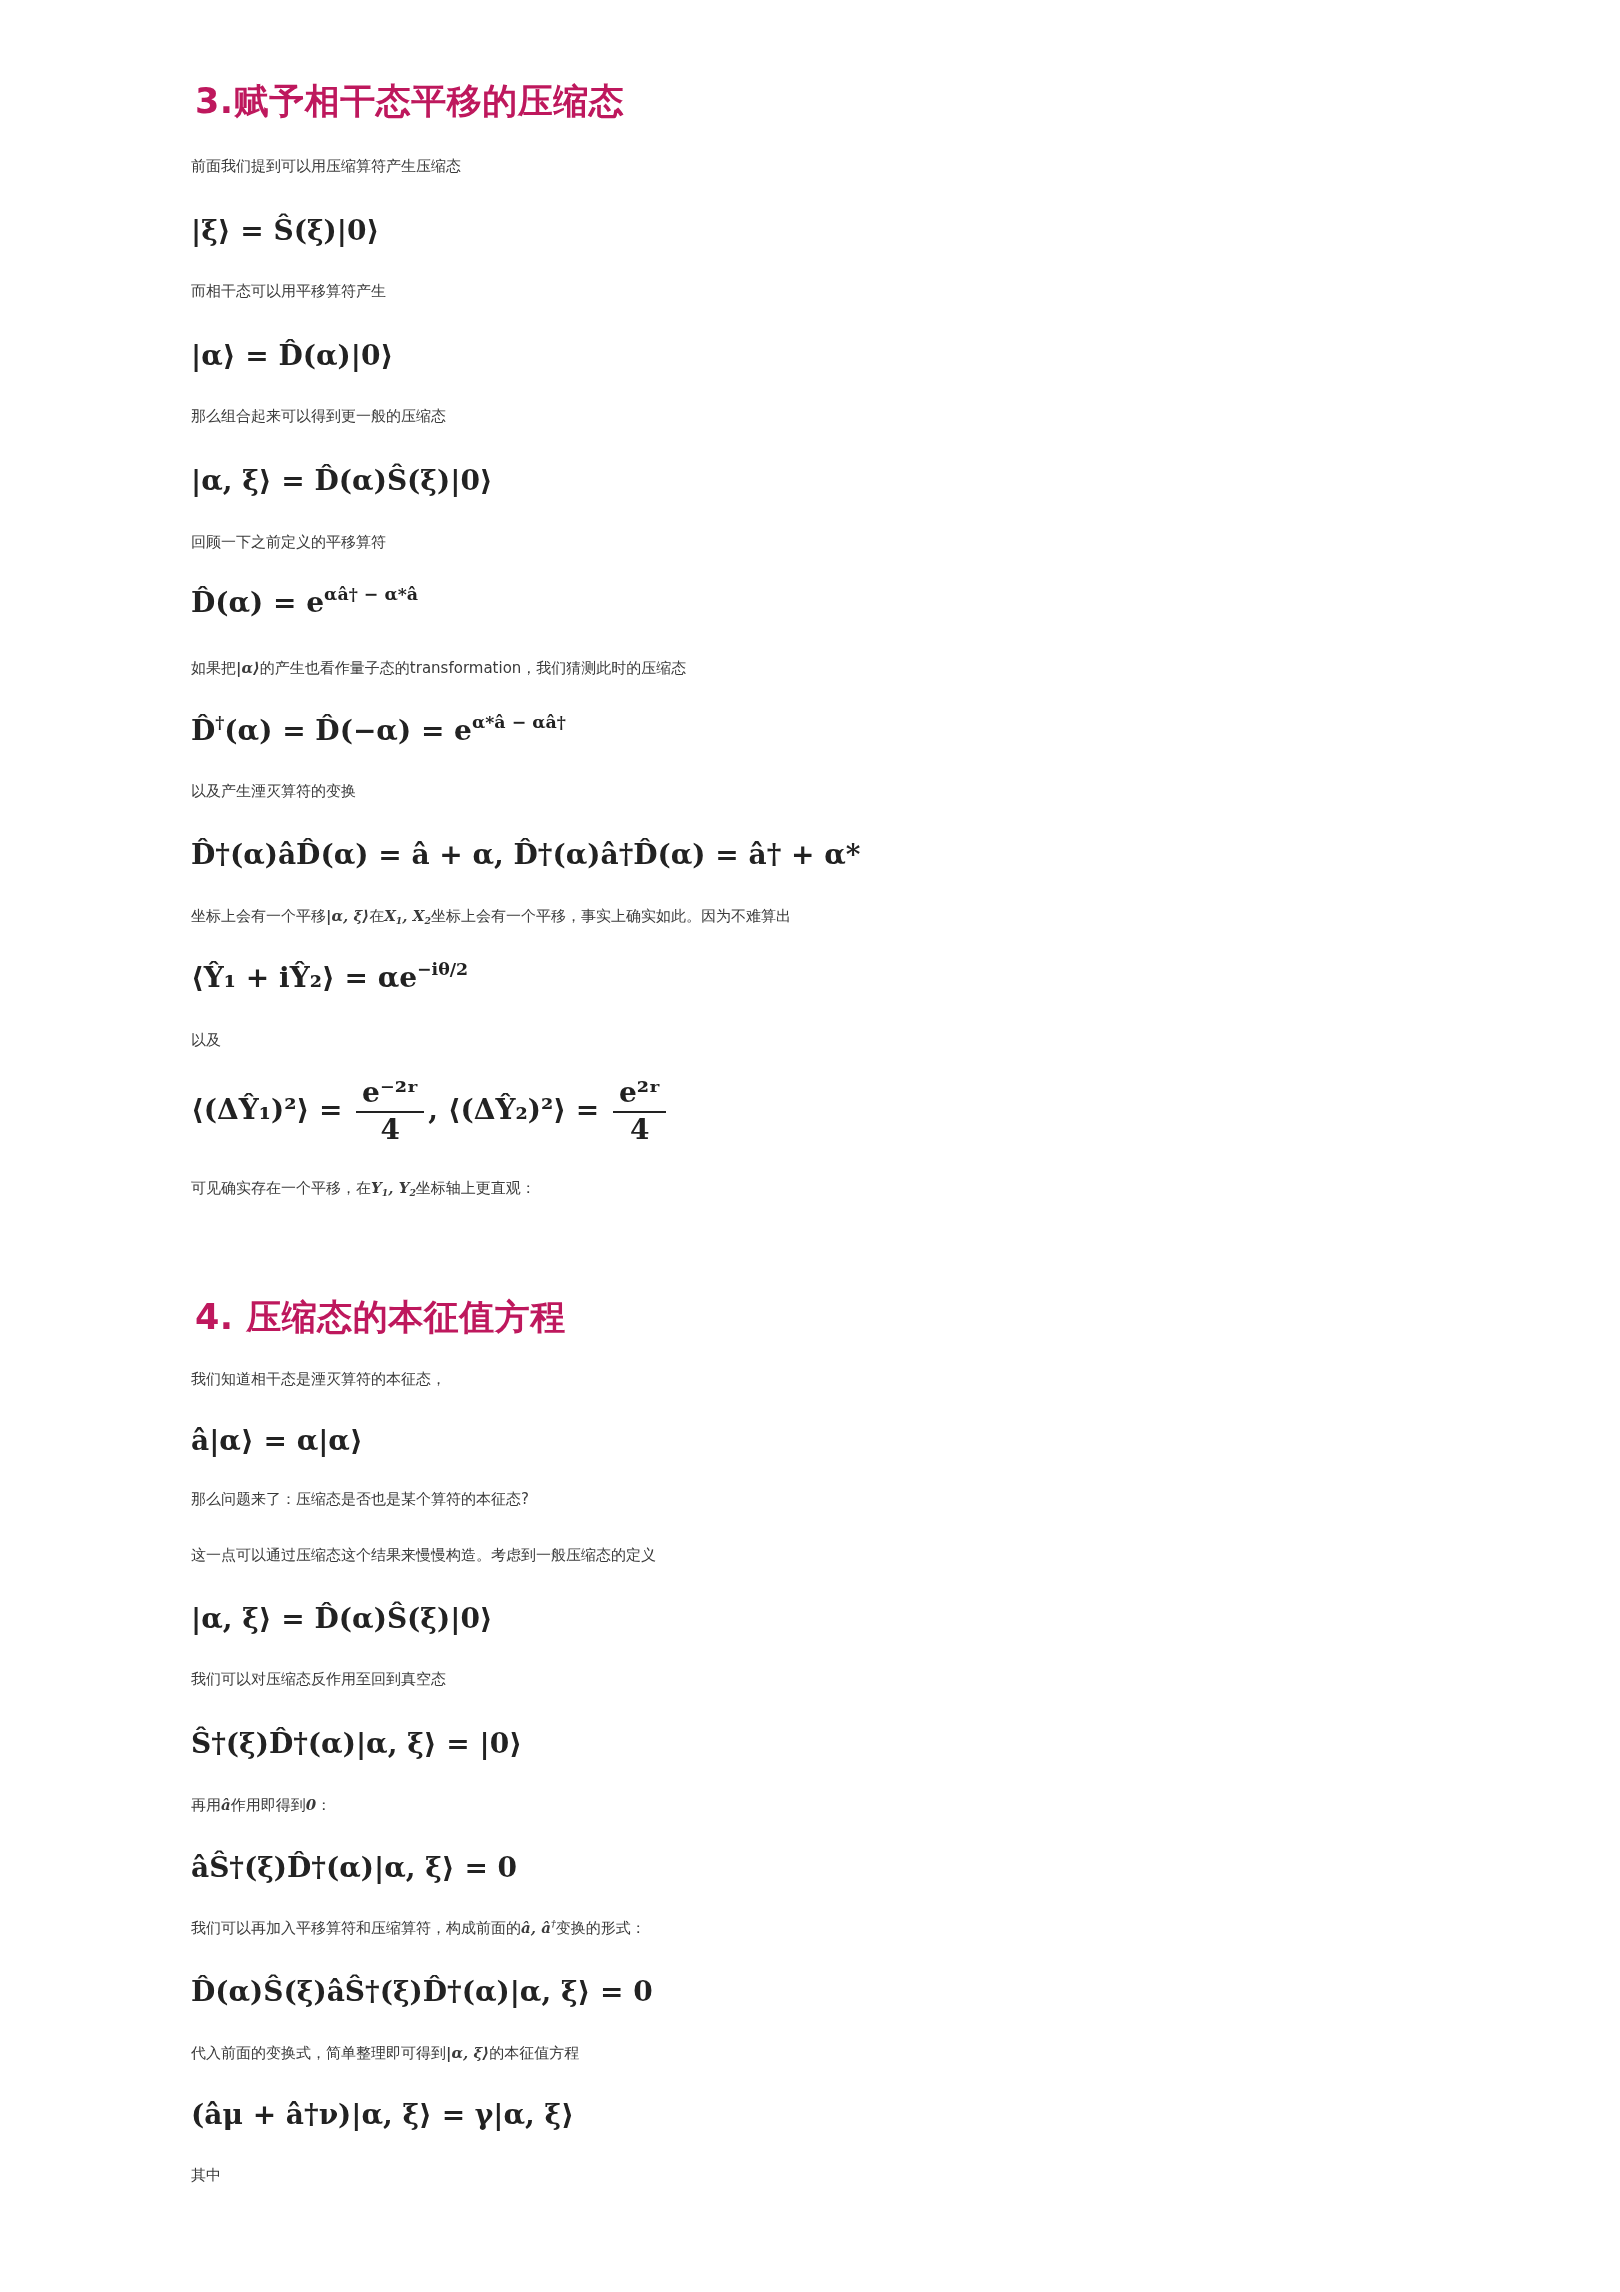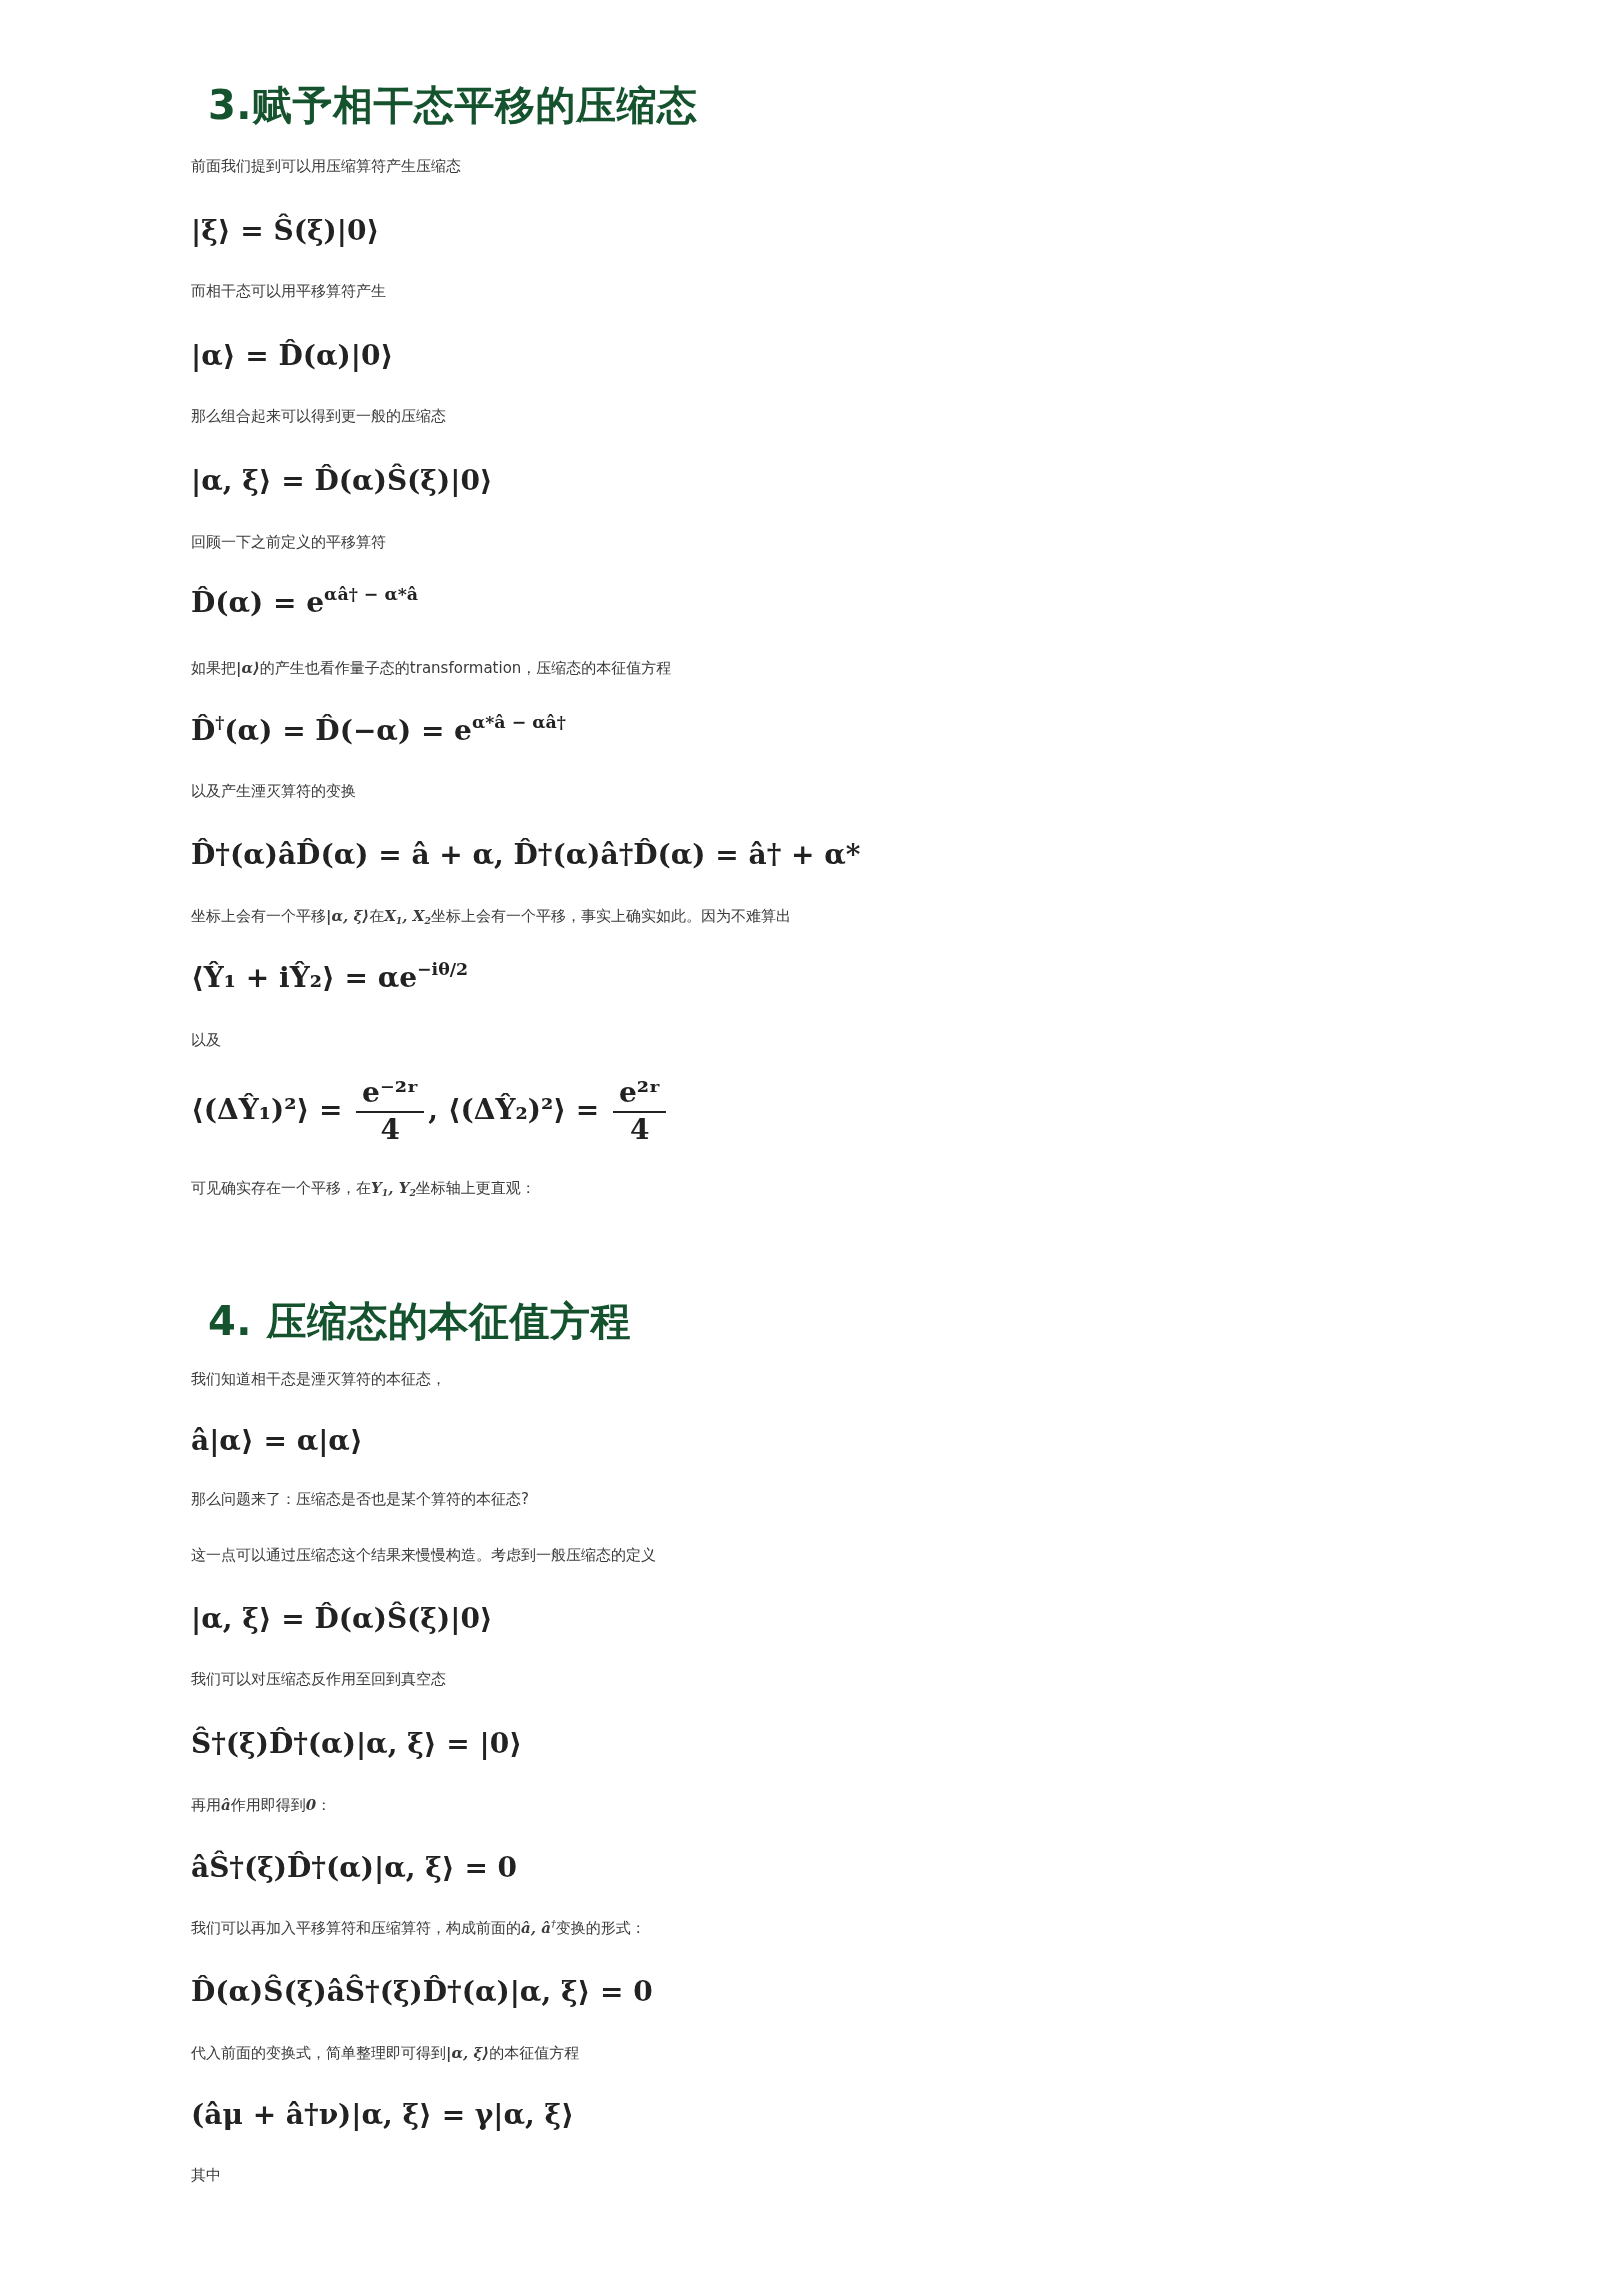--- a/index.html
+++ b/index.html
@@ -1,19 +1,19 @@
 <!DOCTYPE html>
 <html><head>
 <meta charset="utf-8">
 <style>
   html, body { margin: 0; padding: 0; background: #ffffff; }
   body { width: 1620px; height: 2293px; position: relative; overflow: hidden;
          font-family: "DejaVu Sans", "Liberation Sans", sans-serif; color: #333333; }
   .page { position: absolute; left: 191px; top: 0; width: 1240px; }
-  .h { position: absolute; left: 17px; font-weight: bold; font-size: 40px; color: #14532d; letter-spacing: 0.5px; white-space: nowrap; }
+  .h { position: absolute; left: 4px; font-weight: bold; font-size: 35px; color: #be185d; letter-spacing: 0.5px; white-space: nowrap; }
   .p { position: absolute; left: 0; font-size: 15px; color: #3a3a3a; white-space: nowrap; }
   .eq { position: absolute; left: 0; width: 1240px; text-align: left; font-family: "DejaVu Serif", "Liberation Serif", serif;
         font-size: 28px; font-weight: bold; color: #222222; white-space: nowrap; }
   .m { font-family: "DejaVu Serif", "Liberation Serif", serif; font-weight: bold; font-style: italic; }
   sup { font-size: 62%; vertical-align: 0.7em; line-height: 0; }
   sub { font-size: 62%; vertical-align: -0.3em; line-height: 0; }
   .frac { display: inline-flex; flex-direction: column; align-items: center; vertical-align: middle; margin: 0 3.9px; }
   .frac .num { border-bottom: 2px solid #222; padding: 0 5.9px 2px; line-height: 1.1; }
   .frac .den { padding-top: 2px; line-height: 1.1; }
 </style>
@@ -32,21 +32,21 @@
 
   <div class="p" style="top:407px;">那么组合起来可以得到更一般的压缩态</div>
   <div class="eq" style="top:464px;">|α, ξ⟩ = D̂(α)Ŝ(ξ)|0⟩</div>
 
   <div class="p" style="top:533px;">回顾一下之前定义的平移算符</div>
   <div class="eq" style="top:586px;">
     <span>D̂(α) = e</span><sup>αâ† − α*â</sup>
   </div>
 
   <div class="p" style="top:659px;">
-    <span>如果把</span><span class="m">|α⟩</span><span>的产生也看作量子态的transformation，压缩态的本征值方程</span>
+    <span>如果把</span><span class="m">|α⟩</span><span>的产生也看作量子态的transformation，我们猜测此时的压缩态</span>
   </div>
   <div class="eq" style="top:714px;">
     <span>D̂</span><sup>†</sup><span>(α) = D̂(−α) = e</span><sup>α*â − αâ†</sup>
   </div>
 
   <div class="p" style="top:782px;">以及产生湮灭算符的变换</div>
   <div class="eq" style="top:838px;">D̂†(α)âD̂(α) = â + α,    D̂†(α)â†D̂(α) = â† + α*</div>
 
   <div class="p" style="top:907px;">
     <span>坐标上会有一个平移</span><span class="m">|α, ξ⟩</span><span>在</span><span class="m">X</span><sub class="m">1</sub><span class="m">, </span><span class="m">X</span><sub class="m">2</sub><span>坐标上会有一个平移，事实上确实如此。因为不难算出</span>

